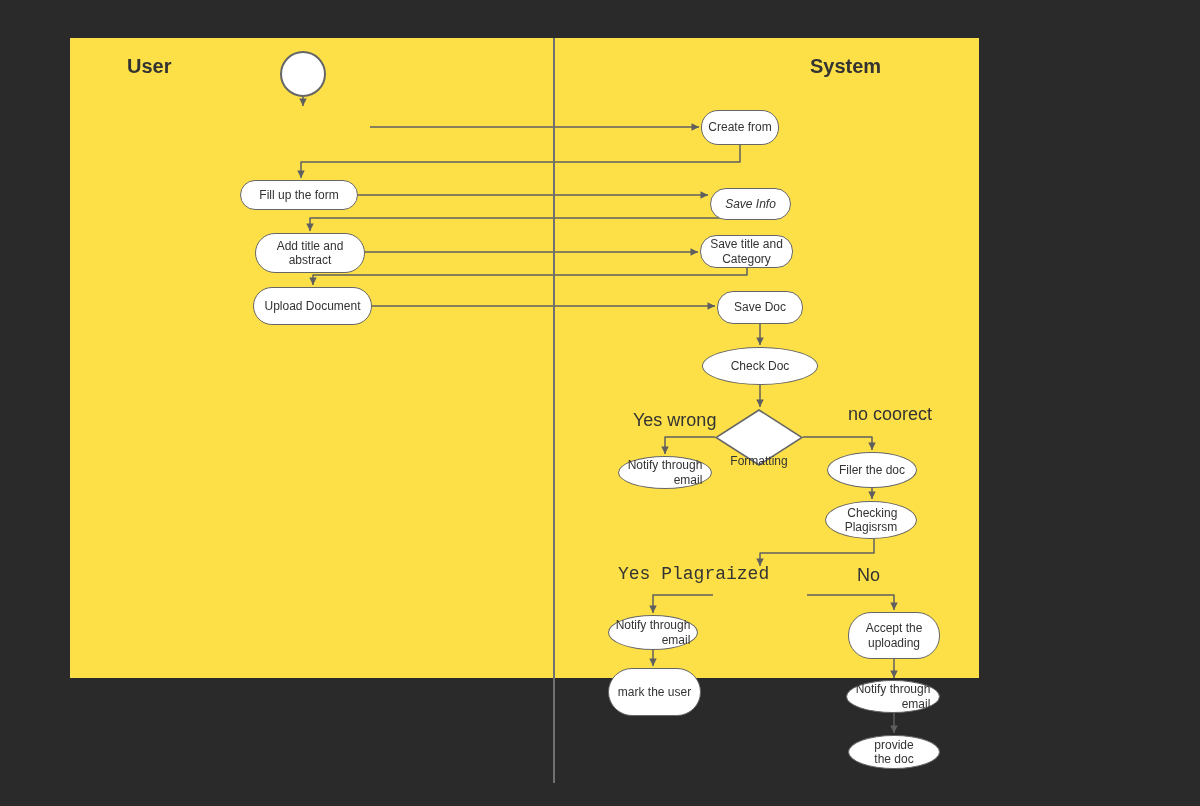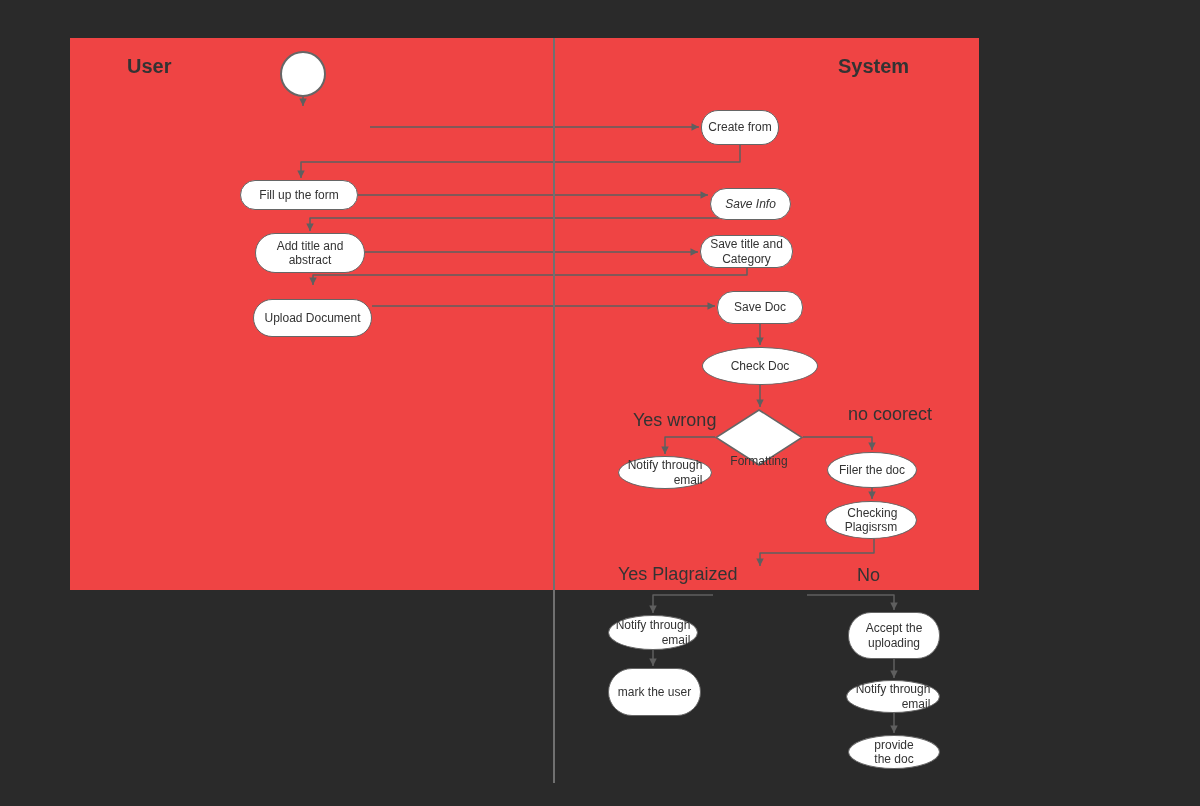--- a/index.html
+++ b/index.html
@@ -4,22 +4,22 @@
 <style>
   html,body{margin:0;padding:0;}
   body{
     width:1200px;height:806px;
     background:#2a2a2a;
     font-family:"Liberation Sans","DejaVu Sans",sans-serif;
     position:relative;
     overflow:hidden;
   }
   .canvas{
-    position:absolute;left:70px;top:38px;width:909px;height:552px;
-    background:#ef4444;
+    position:absolute;left:70px;top:38px;width:909px;height:640px;
+    background:#fde047;
   }
   .lane-title{
     position:absolute;
     font-size:20px;font-weight:bold;color:#333333;
     white-space:nowrap;
   }
   .edges{position:absolute;left:0;top:0;width:909px;height:745px;}
   .node{
     position:absolute;
     display:flex;align-items:center;justify-content:center;
@@ -78,35 +78,35 @@
       <path d="M737,557 L824,557 L824,572" marker-end="url(#arrow)"></path>
       <path d="M583,612 L583,628" marker-end="url(#arrow)"></path>
       <path d="M824,621 L824,640" marker-end="url(#arrow)"></path>
       <path d="M824,675 L824,695" marker-end="url(#arrow)"></path>
     </g>
   </svg>
 
   <div class="divider" style="left:483px;"></div>
 
   <div class="lane-title" style="left:57px;top:17px;">User</div>
-  <div class="lane-title" style="left:768px;top:17px;text-align:center;">System</div>
+  <div class="lane-title" style="left:740px;top:17px;text-align:center;">System</div>
 
   <div class="node circle" style="left:210px;top:13px;width:46px;height:46px;"></div>
 
 
   <div class="node" style="left:170px;top:142px;width:118px;height:30px;border-radius:15px;">
     <span class="lbl">Fill up the form</span>
   </div>
 
   <div class="node" style="left:185px;top:195px;width:110px;height:40px;border-radius:20px;">
     <span class="lbl">Add title and
 abstract</span>
   </div>
 
-  <div class="node" style="left:183px;top:249px;width:119px;height:38px;border-radius:19px;margin-top:12px;">
+  <div class="node" style="left:183px;top:249px;width:119px;height:38px;border-radius:19px;">
     <span class="lbl">Upload Document</span>
   </div>
 
   <div class="node" style="left:631px;top:72px;width:78px;height:35px;border-radius:17px;">
     <span class="lbl">Create from</span>
   </div>
 
   <div class="node" style="left:640px;top:150px;width:81px;height:32px;border-radius:16px;font-style:italic;">
     <span class="lbl">Save Info</span>
   </div>
@@ -165,16 +165,16 @@
 email</span>
   </div>
 
   <div class="node ellipse" style="left:778px;top:697px;width:92px;height:34px;">
     <span class="lbl">provide
 the doc</span>
   </div>
 
   <div class="flow-label" style="left:563px;top:372px;">Yes wrong</div>
   <div class="flow-label" style="left:778px;top:366px;">no coorect</div>
-  <div class="flow-label" style="left:548px;top:526px;">Yes Plagraized</div>
+  <div class="flow-label" style="left:548px;top:526px;font-family:Liberation Mono, monospace;">Yes Plagraized</div>
   <div class="flow-label" style="left:787px;top:527px;">No</div>
 
 </div>
 
 </body></html>

